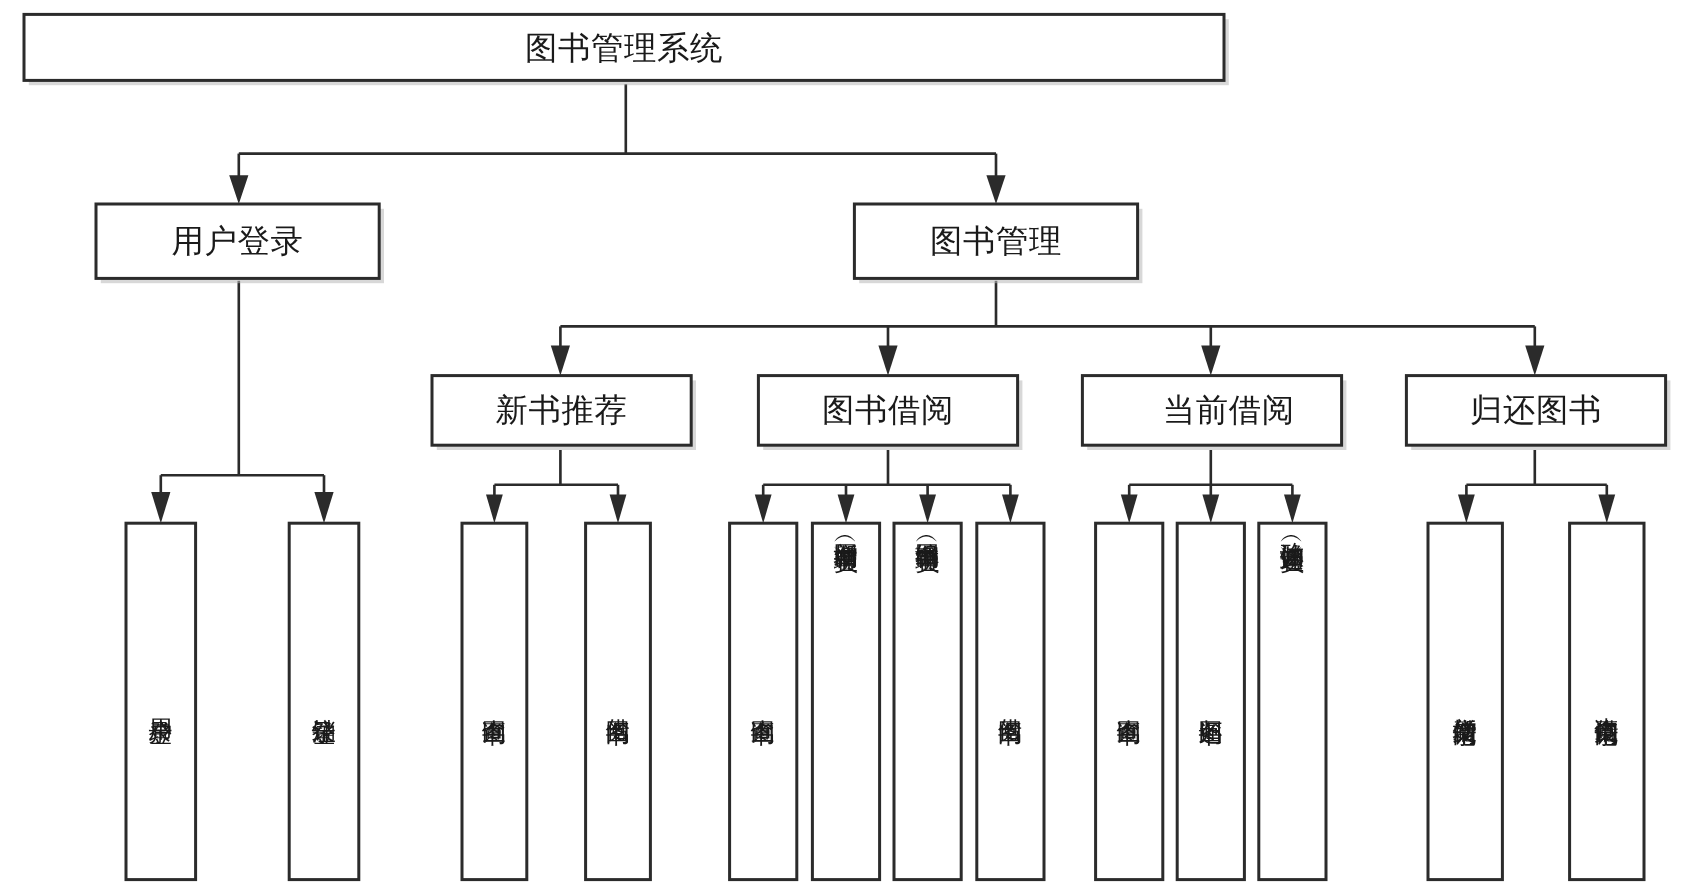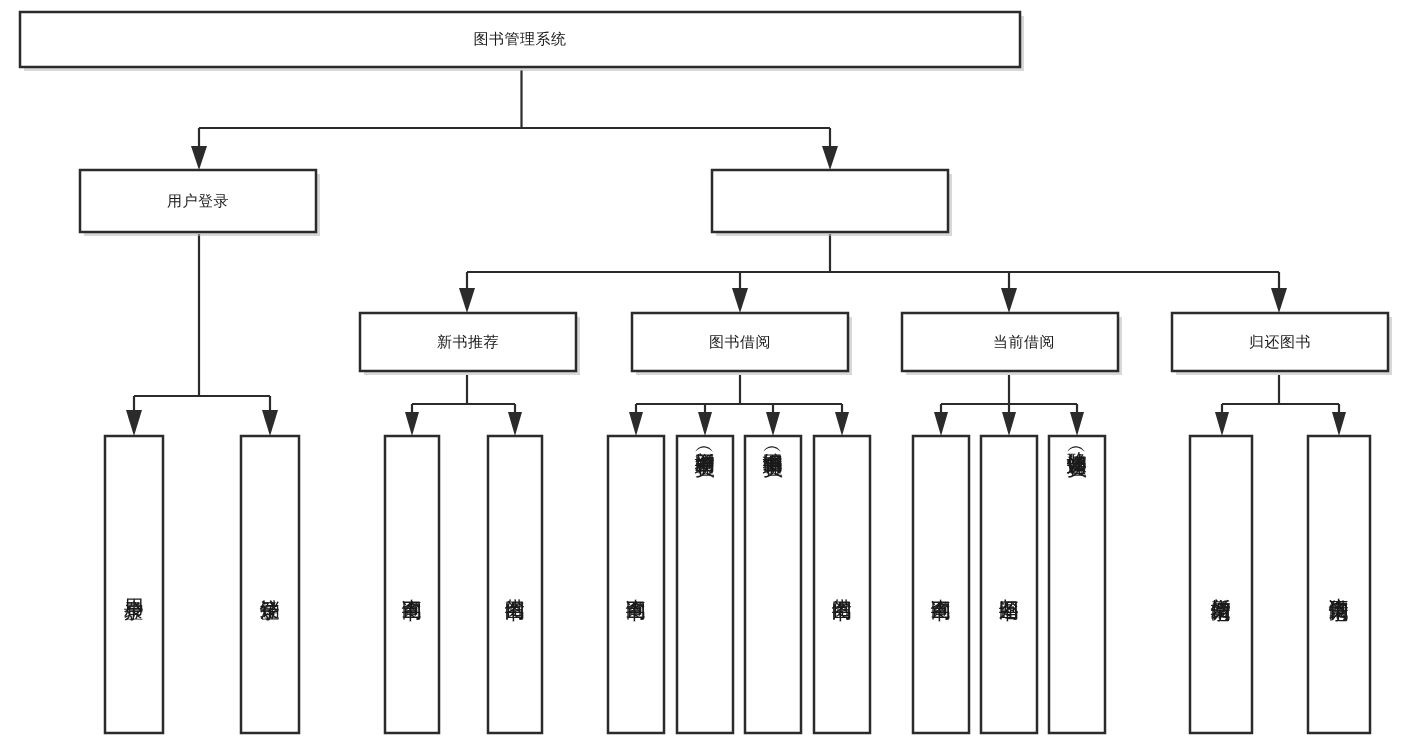--- a/index.html
+++ b/index.html
@@ -62,21 +62,21 @@
     color: #1a1a1a;
     letter-spacing: 1px;
     white-space: nowrap;
     text-align: center;
   }
   .box-label-h {
     position: absolute;
     display: flex;
     align-items: center;
     justify-content: center;
-    font-size: 15px;
+    font-size: 27px;
     color: #1a1a1a;
     pointer-events: none;
     letter-spacing: 0.5px;
   }
   #watermark {
     position: absolute;
     right: 8px;
     bottom: 4px;
     font-family: "DejaVu Sans", "Liberation Sans", sans-serif;
     font-size: 17px;
@@ -194,20 +194,21 @@
 
       <rect class="node-box" x="1190" y="436" width="62" height="297"></rect>
       <rect class="node-box" x="1308" y="436" width="62" height="297"></rect>
     </g>
   </svg>
 
   <div class="box-label-h" style="left:20px; top:12px; width:1000px; height:55px;">图书管理系统</div>
 
   <div class="box-label-h" style="left:80px; top:170px; width:236px; height:62px;">用户登录</div>
 
+  <div class="box-label-h" style="left:712px; top:170px; width:236px; height:62px;">图书管理</div>
 
   <div class="box-label-h" style="left:632px; top:313px; width:216px; height:58px;">图书借阅</div>
 
   <div class="box-label-h" style="left:360px; top:313px; width:216px; height:58px;">新书推荐</div>
 
   <div class="box-label-h" style="left:902px; top:313px; width:244px; height:58px;">当前借阅</div>
 
   <div class="box-label-h" style="left:1172px; top:313px; width:216px; height:58px;">归还图书</div>
 
   <div class="vert-label-wrap" style="left:105px; top:436px; width:58px; height:297px;">

